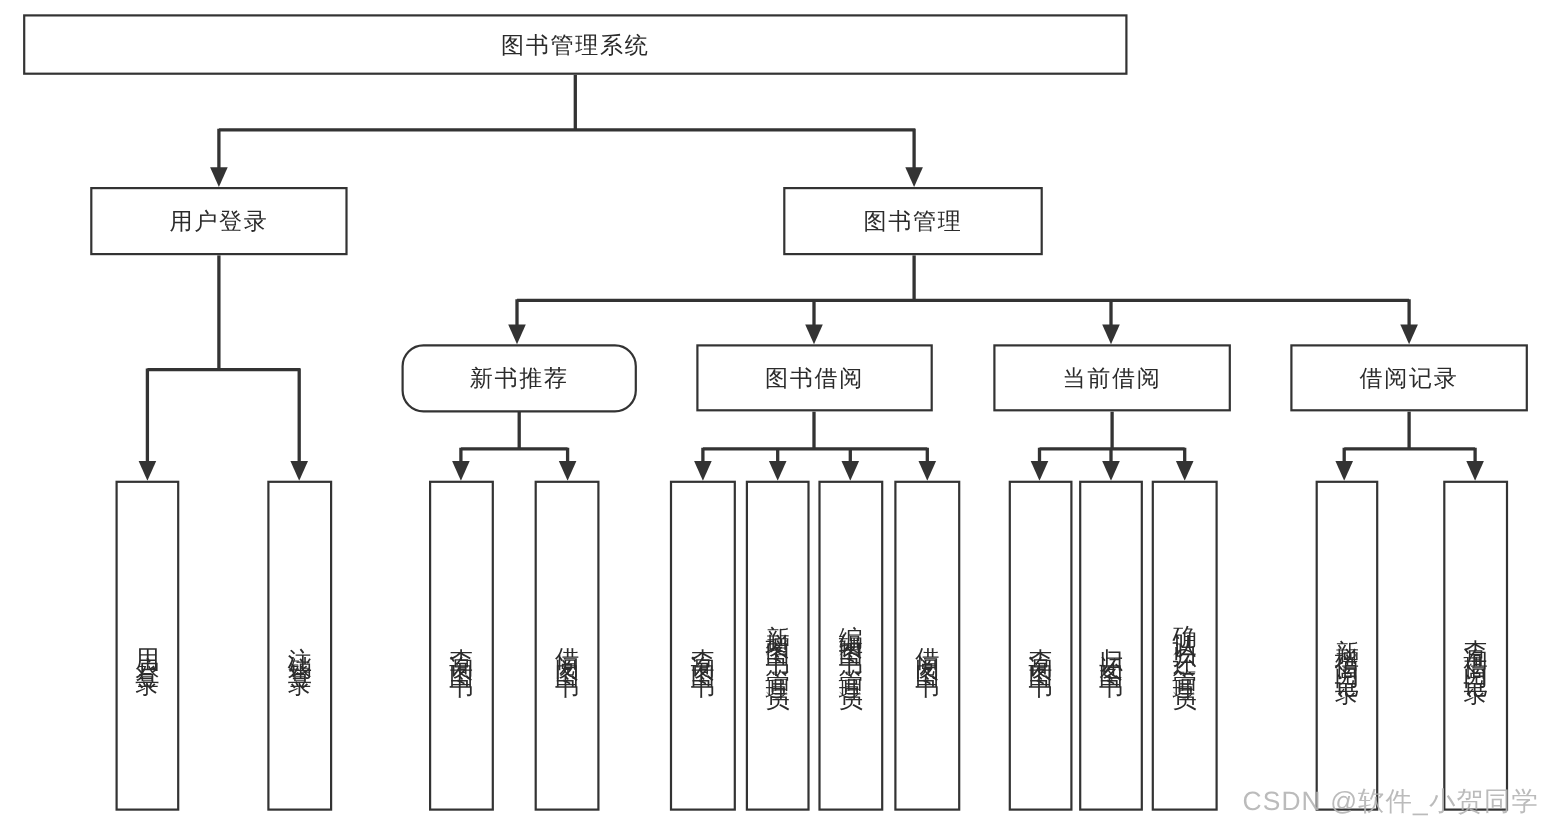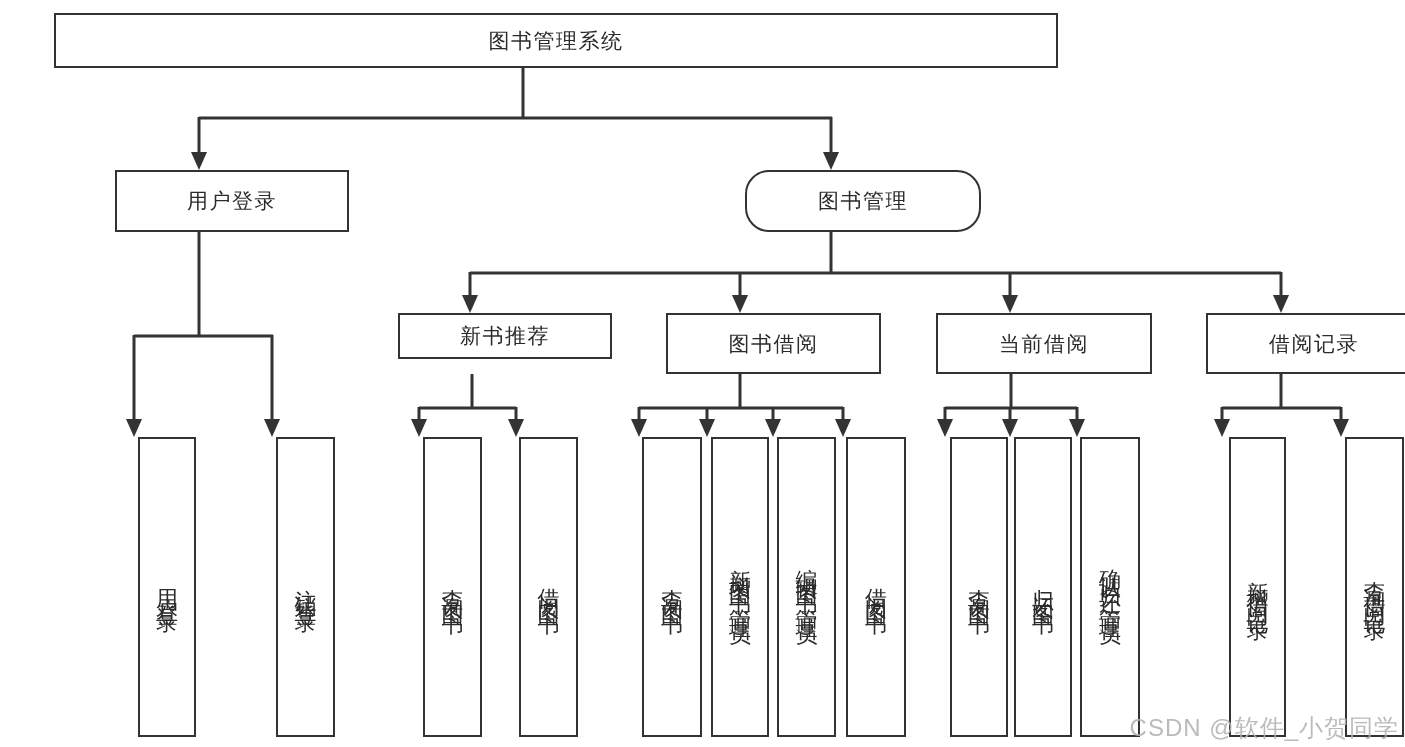--- a/index.html
+++ b/index.html
@@ -36,21 +36,20 @@
   }
   .box {
     position: absolute;
     box-sizing: border-box;
     border: 2.5px solid var(--line);
     background: #ffffff;
     display: flex;
     align-items: center;
     justify-content: center;
     color: var(--text);
-    margin-left: 33px;
   }
   .hbox {
     font-size: 21px;
     letter-spacing: 1.5px;
     white-space: nowrap;
   }
   .vbox {
     writing-mode: vertical-rl;
     text-orientation: mixed;
     font-size: 22px;
@@ -129,23 +128,23 @@
       <polygon points="1002,419 1018,419 1010,437"></polygon>
       <polygon points="1069,419 1085,419 1077,437"></polygon>
       <polygon points="1214,419 1230,419 1222,437"></polygon>
       <polygon points="1333,419 1349,419 1341,437"></polygon>
     </g>
   </svg>
 
   <div class="box hbox" style="left:21px; top:13px; width:1004px; height:55px;">图书管理系统</div>
 
   <div class="box hbox" style="left:82px; top:170px; width:234px; height:62px;">用户登录</div>
-  <div class="box hbox" style="left:712px; top:170px; width:236px; height:62px;border-radius:24px;">图书管理</div>
+  <div class="box hbox" style="left:712px; top:170px; width:236px; height:62px;">图书管理</div>
 
-  <div class="box hbox" style="left:365px; top:313px; width:214px; height:46px;">新书推荐</div>
+  <div class="box hbox" style="left:365px; top:313px; width:214px; height:62px;border-radius:20px;">新书推荐</div>
   <div class="box hbox" style="left:903px; top:313px; width:216px; height:61px;">当前借阅</div>
   <div class="box hbox" style="left:633px; top:313px; width:215px; height:61px;">图书借阅</div>
   <div class="box hbox" style="left:1173px; top:313px; width:216px; height:61px;">借阅记录</div>
 
   <div class="box vbox" style="left:105px; top:437px; width:58px; height:300px;">用户登录</div>
   <div class="box vbox" style="left:243px; top:437px; width:59px; height:300px;">注销登录</div>
 
   <div class="box vbox" style="left:390px; top:437px; width:59px; height:300px;">查询图书</div>
   <div class="box vbox" style="left:486px; top:437px; width:59px; height:300px;">借阅图书</div>
 

